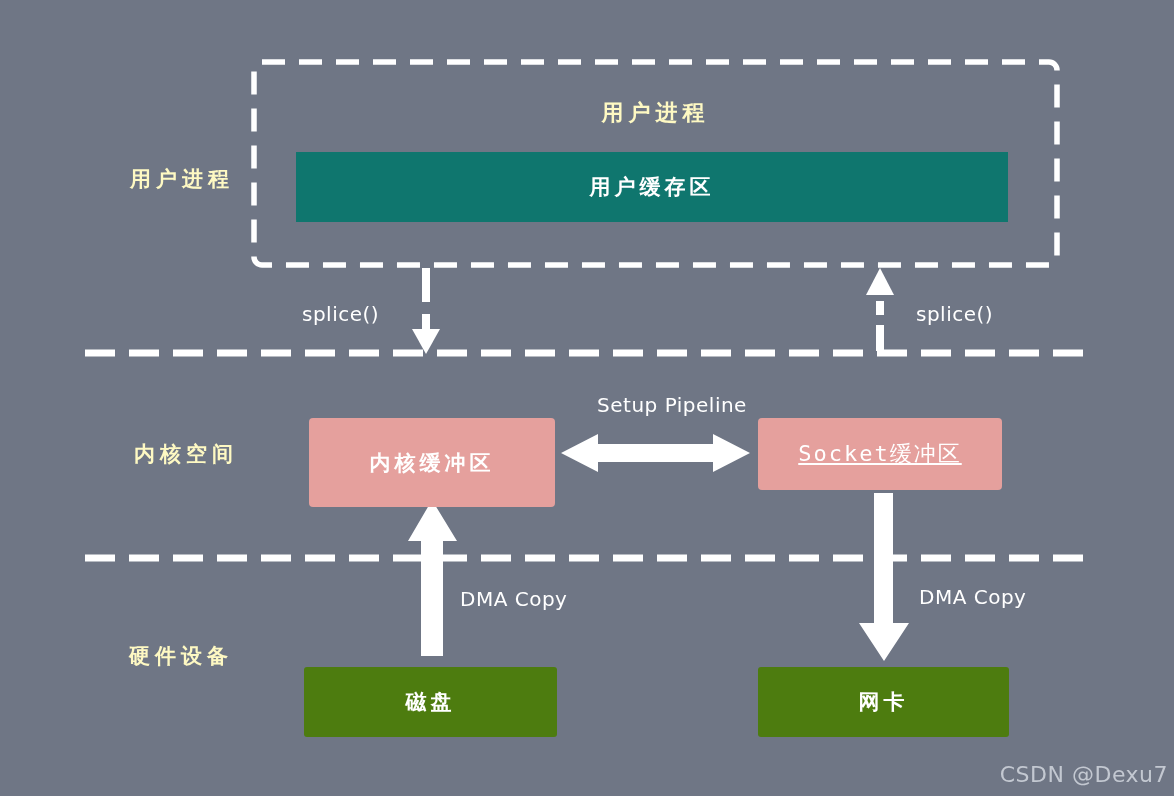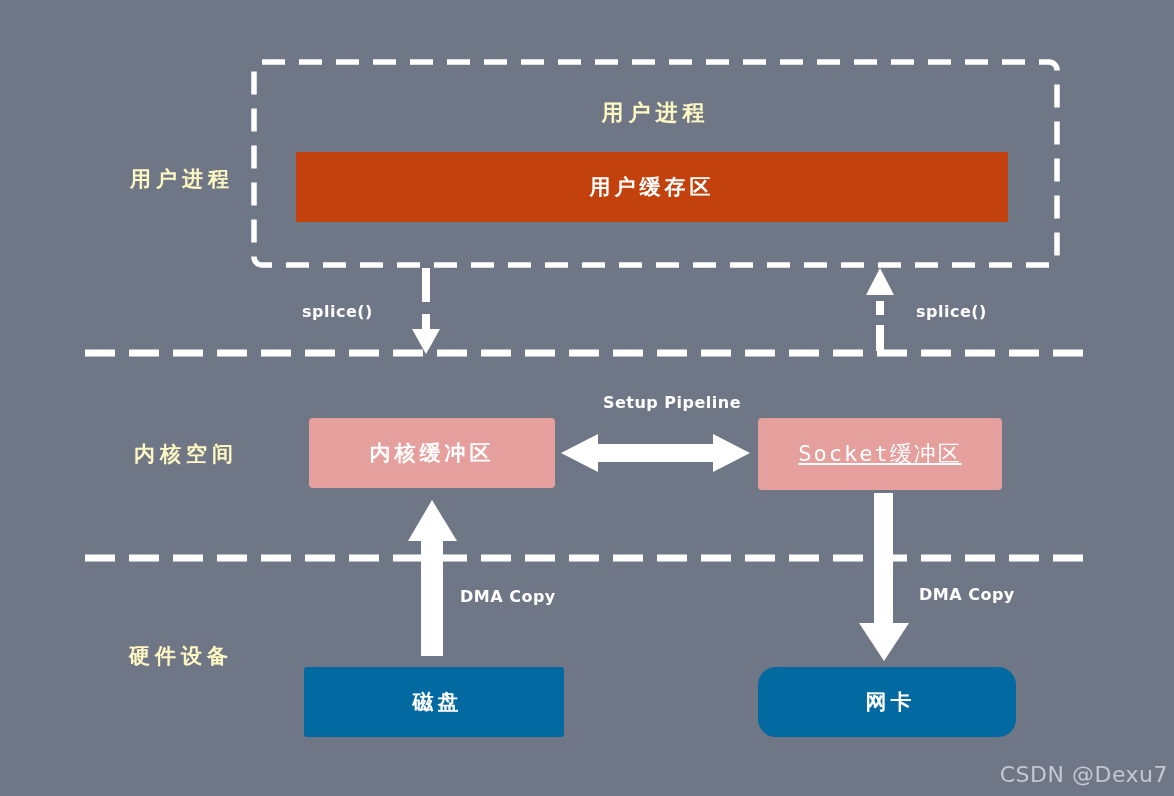--- a/index.html
+++ b/index.html
@@ -6,30 +6,30 @@
   .canvas {
     position:relative; width:1174px; height:796px;
     background:#6F7685; overflow:hidden;
     font-family:"DejaVu Sans", sans-serif;
   }
   svg.shapes { position:absolute; left:0; top:0; width:1174px; height:796px; }
   .box {
     position:absolute; display:flex; align-items:center; justify-content:center;
     color:#FFFFFF; font-weight:bold; font-size:21px; letter-spacing:4px;
   }
-  .teal  { background:#c2410c; }
+  .teal  { background:#0f766e; }
   .pink  { background:#E5A09D; border-radius:4px; }
-  .grey  { background:#0369a1; border-radius:3px;padding-left:7px; }
+  .grey  { background:#4d7c0f; border-radius:3px; }
   .mono  { font-family:"DejaVu Sans Mono", monospace; font-weight:normal; font-size:22px; letter-spacing:2px; }
   .zh-label {
     position:absolute; color:#fef9c3; font-weight:bold; font-size:21px; letter-spacing:5px;
     white-space:nowrap;
   }
   .en-label {
-    position:absolute; color:#FFFFFF; font-weight:bold; font-size:16px;
+    position:absolute; color:#FFFFFF; font-weight:normal; font-size:20px;
     white-space:nowrap; letter-spacing:0.5px;
   }
   .center { text-align:center; }
   .watermark {
     position:absolute; top:762px; right:6px; color:#C3C8D1; font-size:22px;
     font-weight:normal; letter-spacing:0.5px;
   }
 </style>
 </head>
 <body>
@@ -65,24 +65,24 @@
   <div class="zh-label" style="left:134px; top:440px;">内核空间</div>
   <div class="zh-label" style="left:129px; top:642px;">硬件设备</div>
 
   <div class="zh-label center" style="left:254px; top:98px; width:803px; font-size:22px;">用户进程</div>
   <div class="box teal" style="left:296px; top:152px; width:712px; height:70px;">用户缓存区</div>
 
   <div class="en-label" style="left:302px; top:302px;">splice()</div>
   <div class="en-label" style="left:916px; top:302px;">splice()</div>
 
   <div class="en-label center" style="left:572px; top:393px; width:200px;">Setup Pipeline</div>
-  <div class="box pink" style="left:309px; top:418px; width:246px; height:70px;">内核缓冲区</div>
+  <div class="box pink" style="left:309px; top:418px; width:246px; height:89px;">内核缓冲区</div>
   <div class="box pink mono" style="left:758px; top:418px; width:244px; height:72px;text-decoration:underline;">Socket缓冲区</div>
 
   <div class="en-label" style="left:460px; top:587px;">DMA Copy</div>
   <div class="en-label" style="left:919px; top:585px;">DMA Copy</div>
 
   <div class="box grey" style="left:304px; top:667px; width:253px; height:70px;">磁盘</div>
-  <div class="box grey" style="left:758px; top:667px; width:251px; height:70px;border-radius:18px;">网卡</div>
+  <div class="box grey" style="left:758px; top:667px; width:251px; height:70px;">网卡</div>
 
   <div class="watermark">CSDN @Dexu7</div>
 
 </div>
 
 </body></html>

